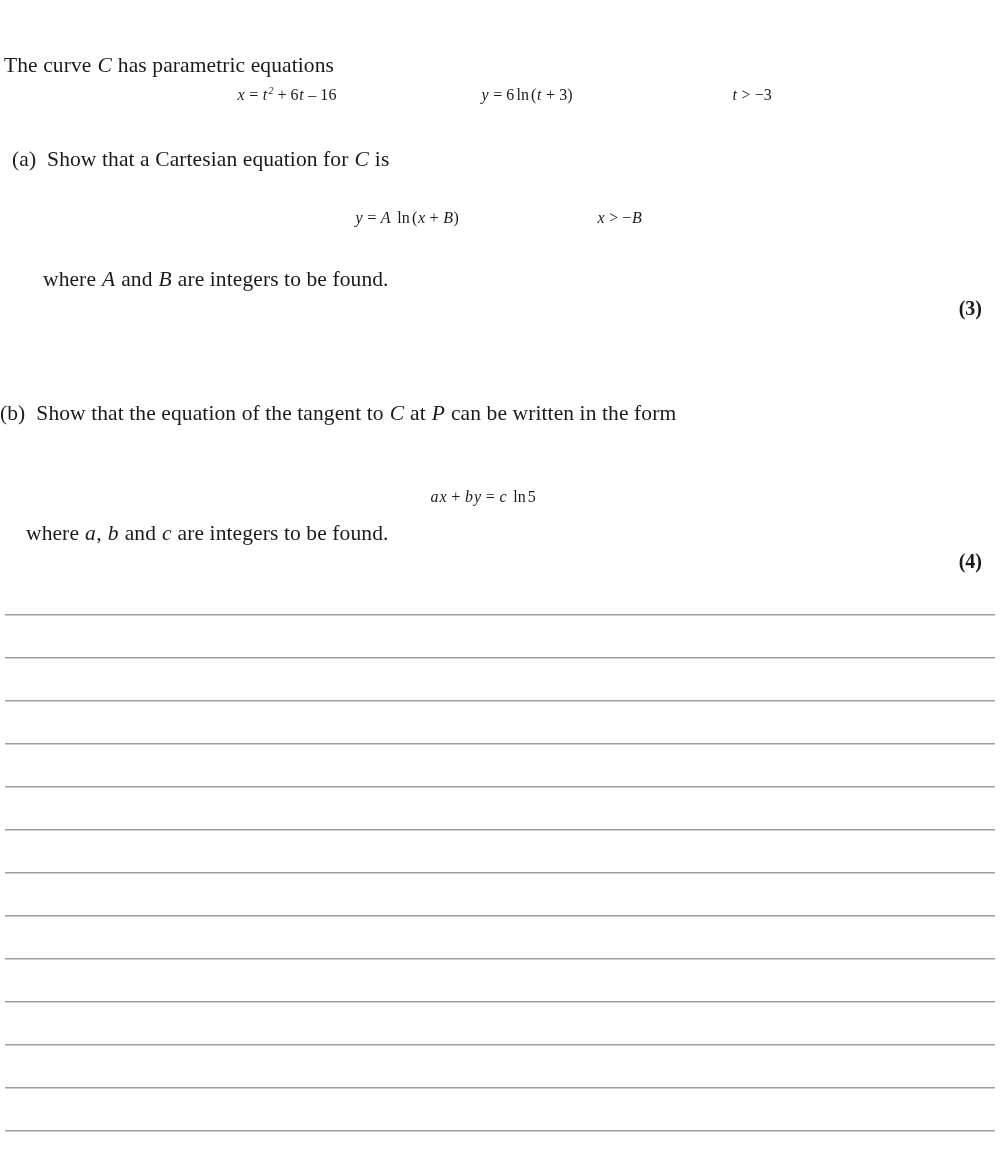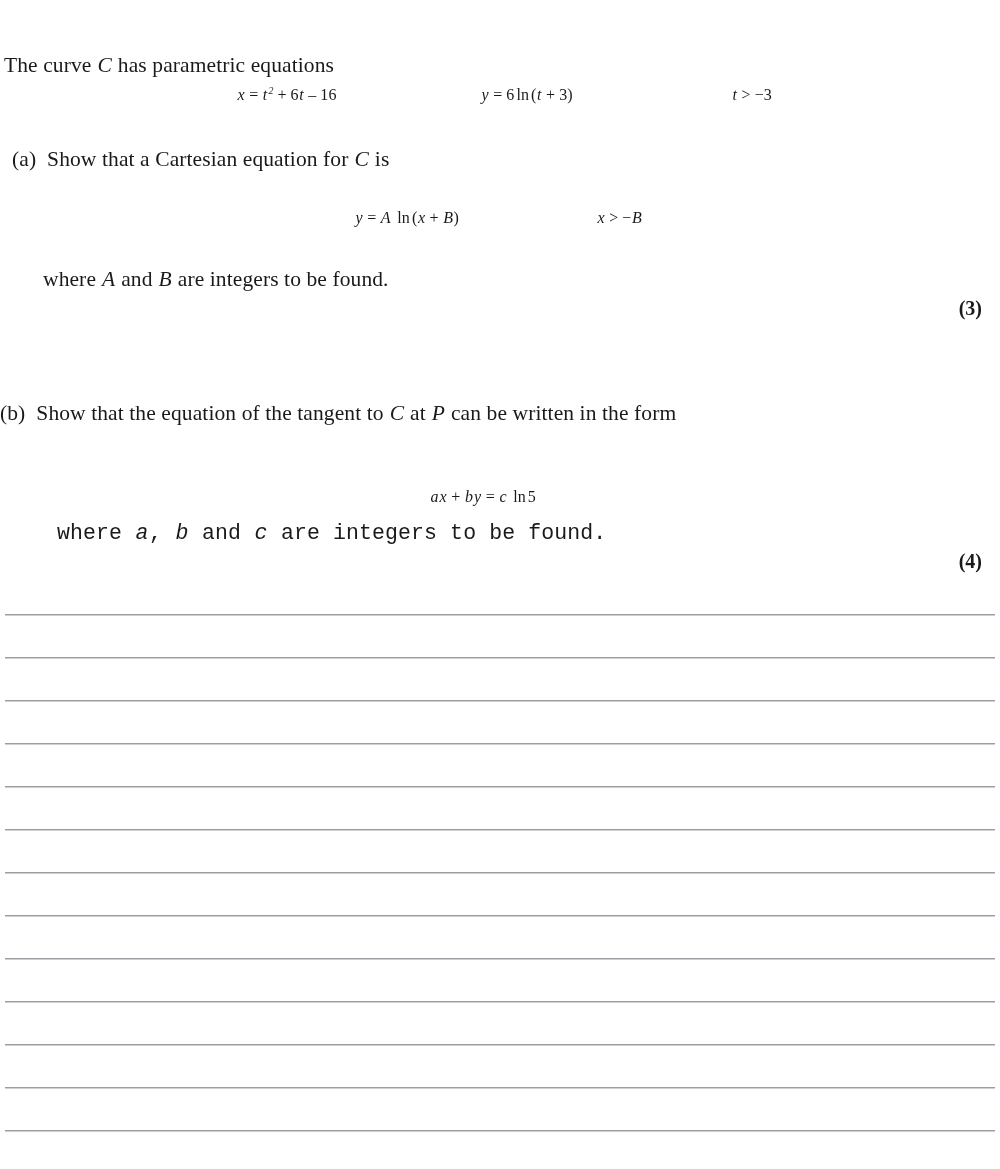--- a/index.html
+++ b/index.html
@@ -75,21 +75,21 @@
   #param-y         { left: 481px; top: 82px; }
   #param-t         { left: 716px; top: 82px; margin-left: 16px; }
   #part-a-stem     { left: 0px;  top: 146px; margin-left: 12px; }
   #cartesian-eq    { left: 355px; top: 205px; }
   #cartesian-dom   { left: 597px; top: 205px; }
   #part-a-where    { left: 43px; top: 266px; }
   #marks-a         { top: 297px; }
   #cuts-line       { left: 4px;  top: 347px; }
   #part-b-stem     { left: 0px;  top: 400px; }
   #tangent-eq      { left: 430px; top: 459px; margin-top: 25px; }
-  #part-b-where    { left: 57px; top: 520px; font-family: Liberation Mono, monospace; }
+  #part-b-where    { left: 26px; top: 520px; }
   #marks-b         { top: 550px; }
 
   
   .rules {
     position: absolute;
     left: 0;
     top: 0;
     width: 1000px;
     height: 1169px;
     pointer-events: none;

